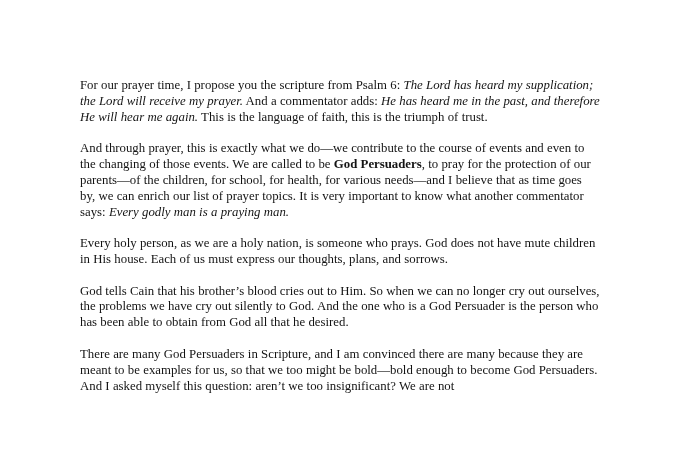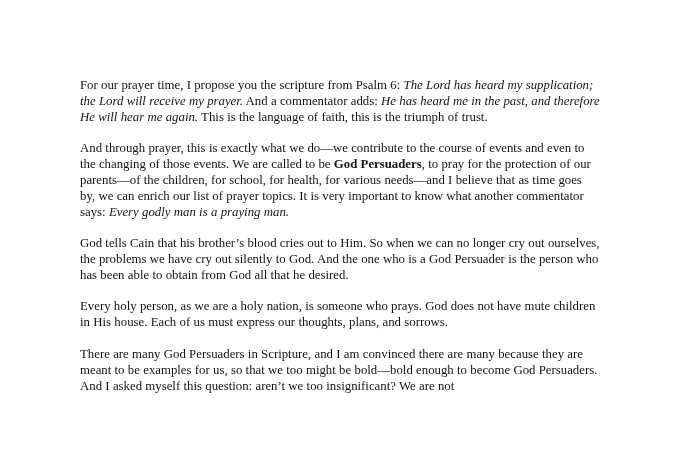--- a/index.html
+++ b/index.html
@@ -50,17 +50,17 @@
   }
 </style>
 </head>
 <body style="background: rgb(255, 255, 255); color: rgb(19, 19, 19);">
 
 <div class="page">
   <div class="text-column" id="text-column">
 
   <p class="para"><span>For our prayer time, I propose you the scripture from Psalm 6: </span><em>The Lord has heard my supplication; the Lord will receive my prayer.</em><span> And a commentator adds: </span><em>He has heard me in the past, and therefore He will hear me again.</em><span> This is the language of faith, this is the triumph of trust.</span></p>
       <p class="para"><span>And through prayer, this is exactly what we do—we contribute to the course of events and even to the changing of those events. We are called to be </span><strong>God Persuaders</strong><span>, to pray for the protection of our parents—of the children, for school, for health, for various needs—and I believe that as time goes by, we can enrich our list of prayer topics. It is very important to know what another commentator says: </span><em>Every godly man is a praying man.</em></p>
+      <p class="para"><span>Every holy person, as we are a holy nation, is someone who prays. God does not have mute children in His house. Each of us must express our thoughts, plans, and sorrows.</span></p>
       <p class="para"><span>God tells Cain that his brother’s blood cries out to Him. So when we can no longer cry out ourselves, the problems we have cry out silently to God. And the one who is a God Persuader is the person who has been able to obtain from God all that he desired.</span></p>
-      <p class="para"><span>Every holy person, as we are a holy nation, is someone who prays. God does not have mute children in His house. Each of us must express our thoughts, plans, and sorrows.</span></p>
       <p class="para"><span>There are many God Persuaders in Scripture, and I am convinced there are many because they are meant to be examples for us, so that we too might be bold—bold enough to become God Persuaders. And I asked myself this question: aren’t we too insignificant? We are not</span></p>
     </div>
 </div>
 
 </body></html>

